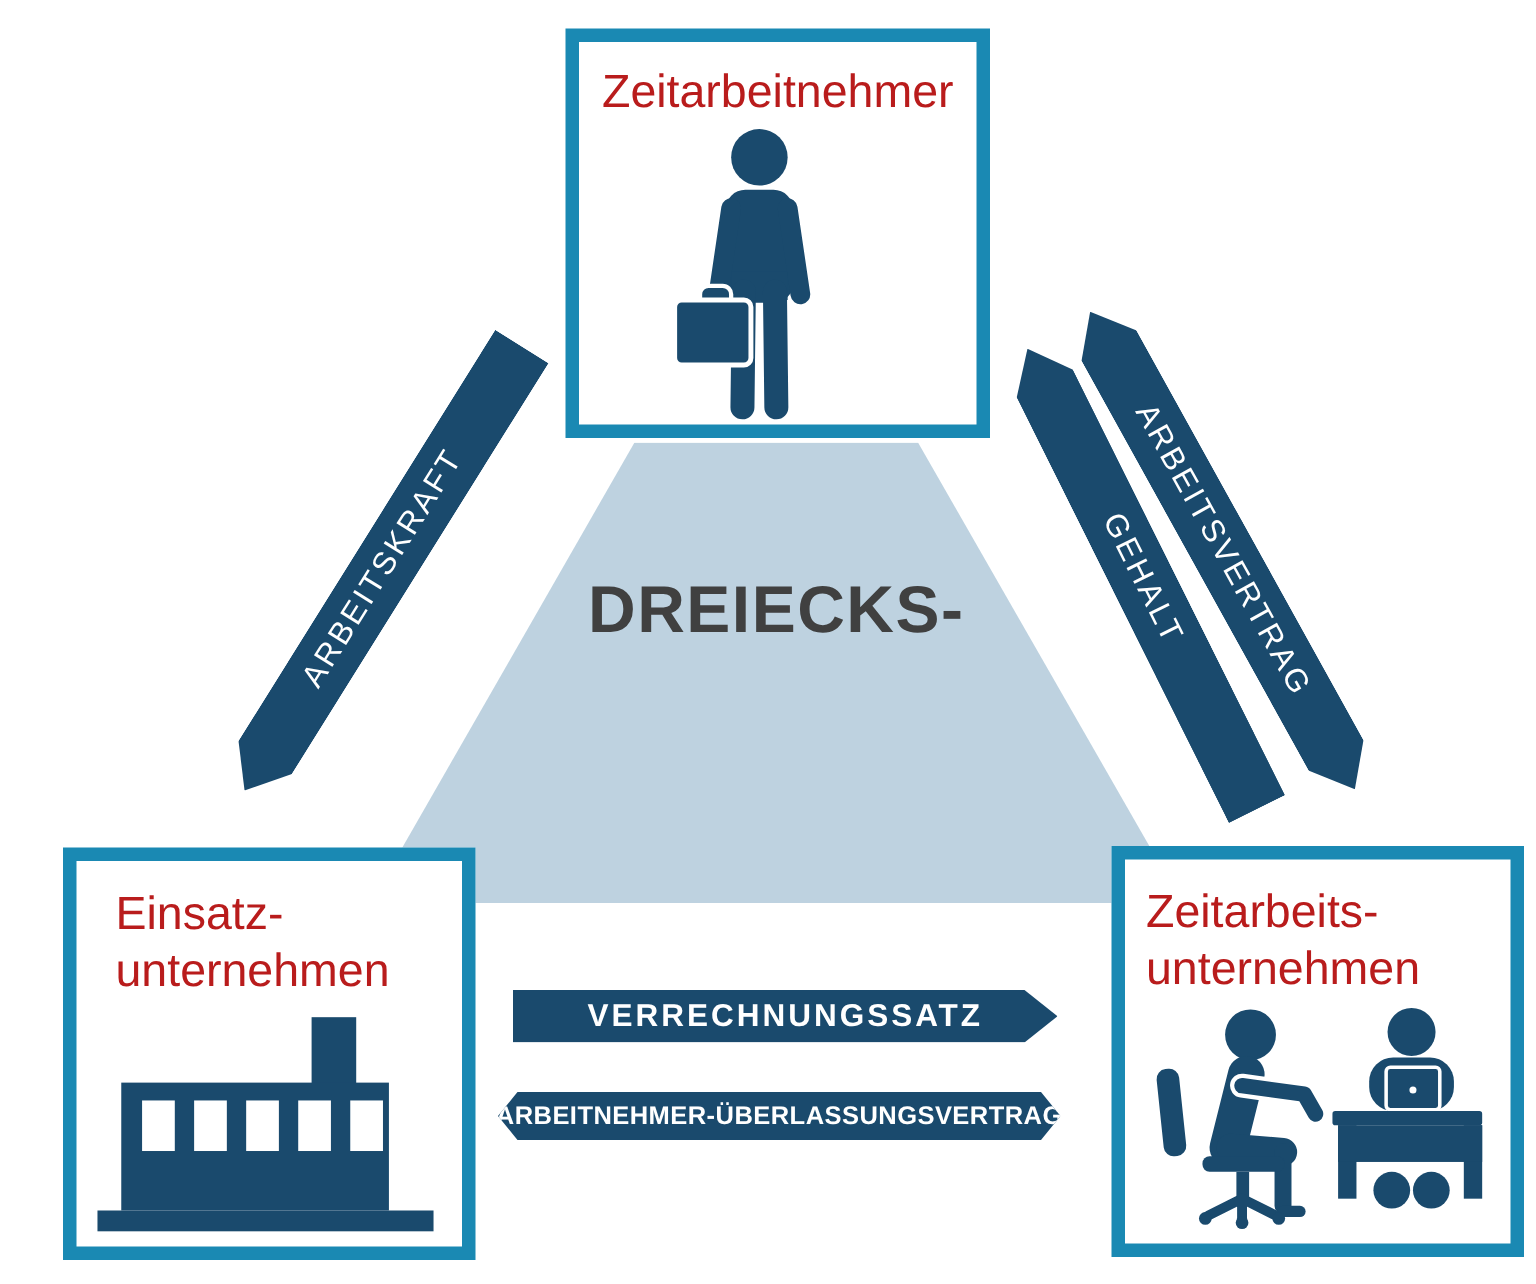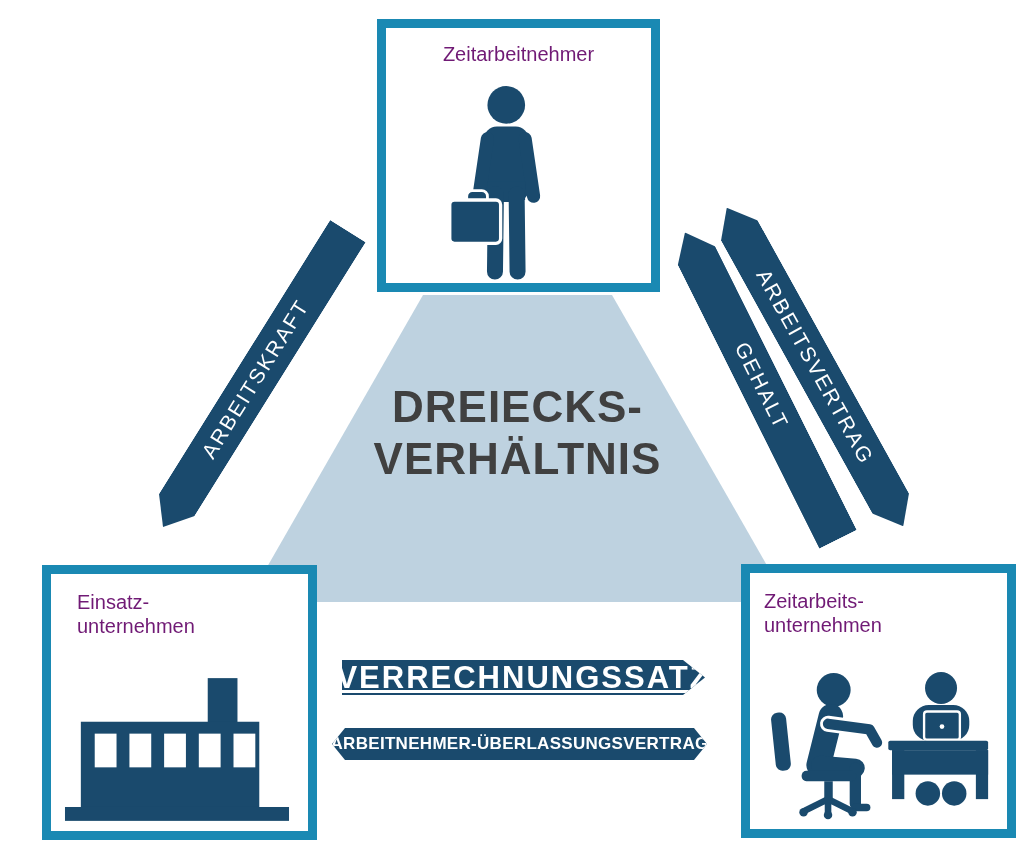--- a/index.html
+++ b/index.html
@@ -33,53 +33,52 @@
     clip-path:polygon(0 50%, 26px 0, 100% 0, 100% 100%, 26px 100%);
   }
   #arrow-arbeitsvertrag{
     left:633px;top:346px;width:364px;height:42px;transform:rotate(61deg);
     clip-path:polygon(0 50%, 26px 0, calc(100% - 26px) 0, 100% 50%, calc(100% - 26px) 100%, 26px 100%);
   }
   #arrow-verrechnungssatz{
     left:342px;top:660px;width:363px;height:35px;
     clip-path:polygon(0 0, calc(100% - 22px) 0, 100% 50%, calc(100% - 22px) 100%, 0 100%);
   }
-  #arrow-verrechnungssatz .lbl{font-size:31px;font-weight:bold;letter-spacing:2px;text-decoration:underline;}
+  #arrow-verrechnungssatz .lbl{font-size:21px;font-weight:bold;letter-spacing:2px;}
   #arrow-ueberlassung{
     left:332px;top:728px;width:375px;height:32px;
     clip-path:polygon(13px 0, calc(100% - 13px) 0, 100% 50%, calc(100% - 13px) 100%, 13px 100%, 0 50%);
   }
   #arrow-ueberlassung .lbl{font-size:17px;font-weight:bold;letter-spacing:0.3px;}
   
   .node{
     position:absolute;background:#ffffff;border:9px solid #1a89b3;
     box-sizing:border-box;z-index:3;
   }
   #box-worker{left:377px;top:19px;width:283px;height:273px;}
   #box-client{left:42px;top:565px;width:275px;height:275px;padding-left:12px;}
   #box-agency{left:713px;top:564px;width:275px;height:274px;margin-left:28px;}
-  .node .label{color:#701a75;font-size:20px;line-height:1.22;}
+  .node .label{color:#b91c1c;font-size:31px;line-height:1.22;}
   #box-worker .label{text-align:center;padding-top:14px;}
   #box-client .label,#box-agency .label{text-align:left;padding:16px 0 0 14px;}
   .node svg{position:absolute;}
   #worker-svg{left:calc(50% - 73px);top:57px;}
   #factory-svg{left:12px;bottom:8px;}
   #interview-svg{left:14px;bottom:9px;}
   .ink{fill:#1a4a6d;}
   .inkline{stroke:#1a4a6d;stroke-linecap:round;fill:none;}
 </style>
 </head>
 <body>
 
 <div class="canvas">
 
   <div class="trapezoid">
     <div class="tri-title">
       <div>DREIECKS-</div>
-      <div>VERHÄLTNIS</div>
     </div>
   </div>
 
   <div class="arrow diag" id="arrow-arbeitskraft">
     <span class="lbl">ARBEITSKRAFT</span>
   </div>
 
   <div class="arrow diag" id="arrow-gehalt">
     <span class="lbl">GEHALT</span>
   </div>

